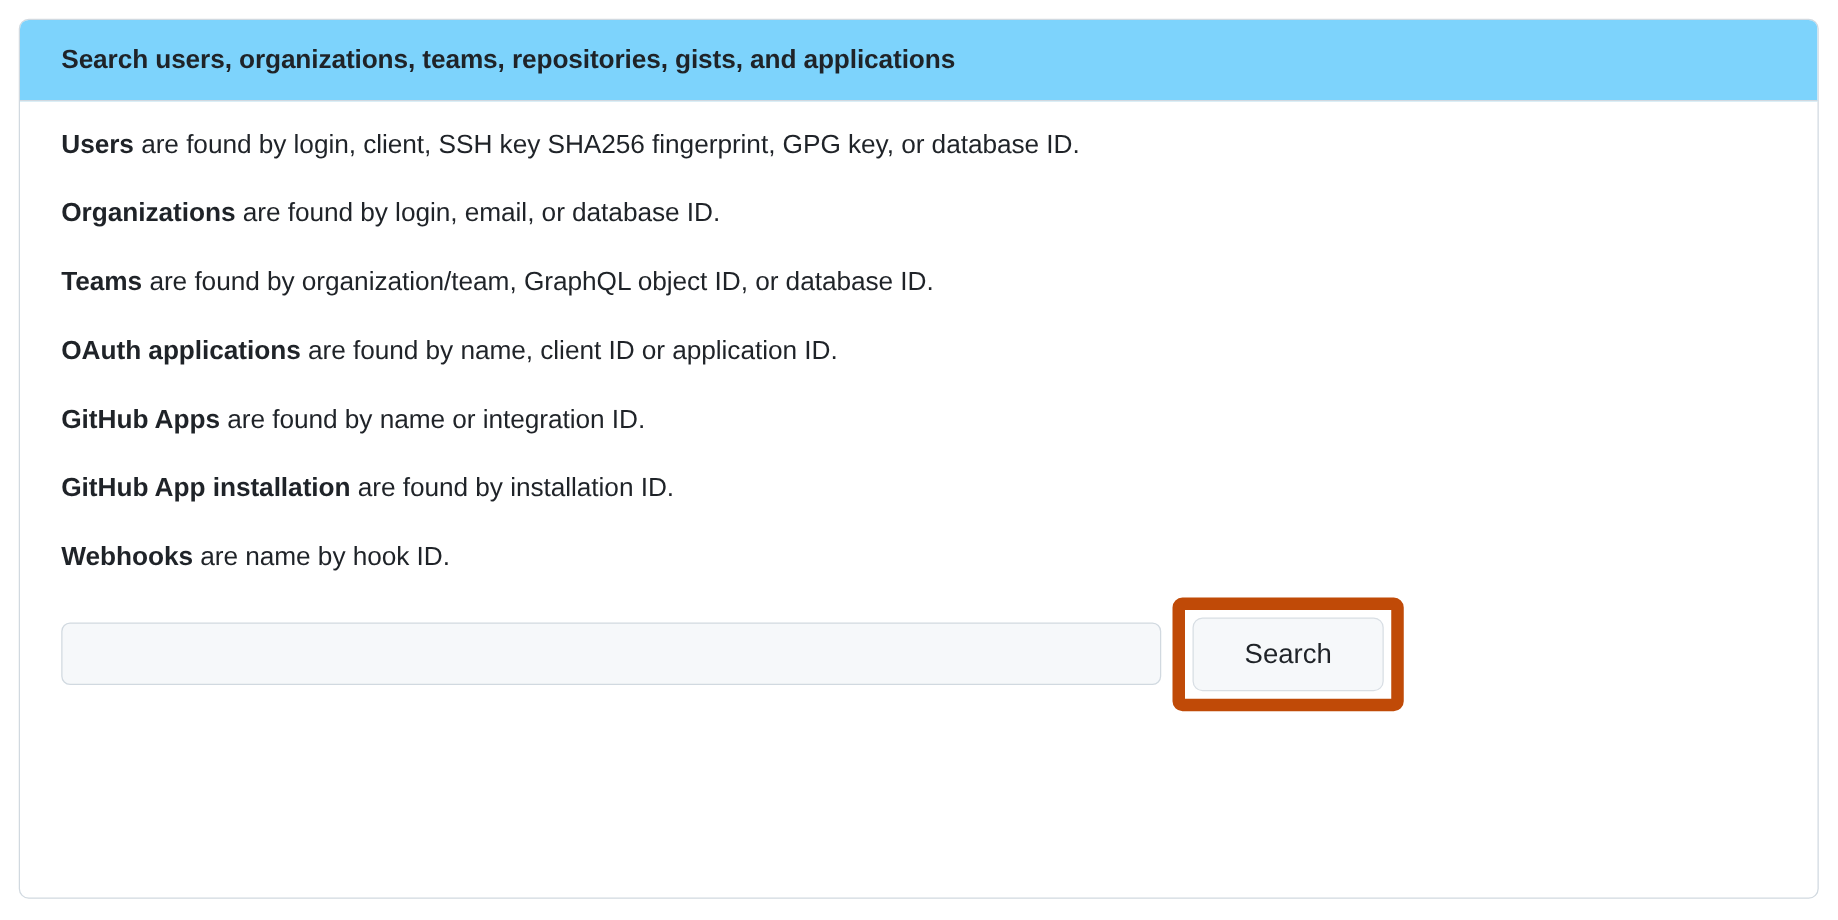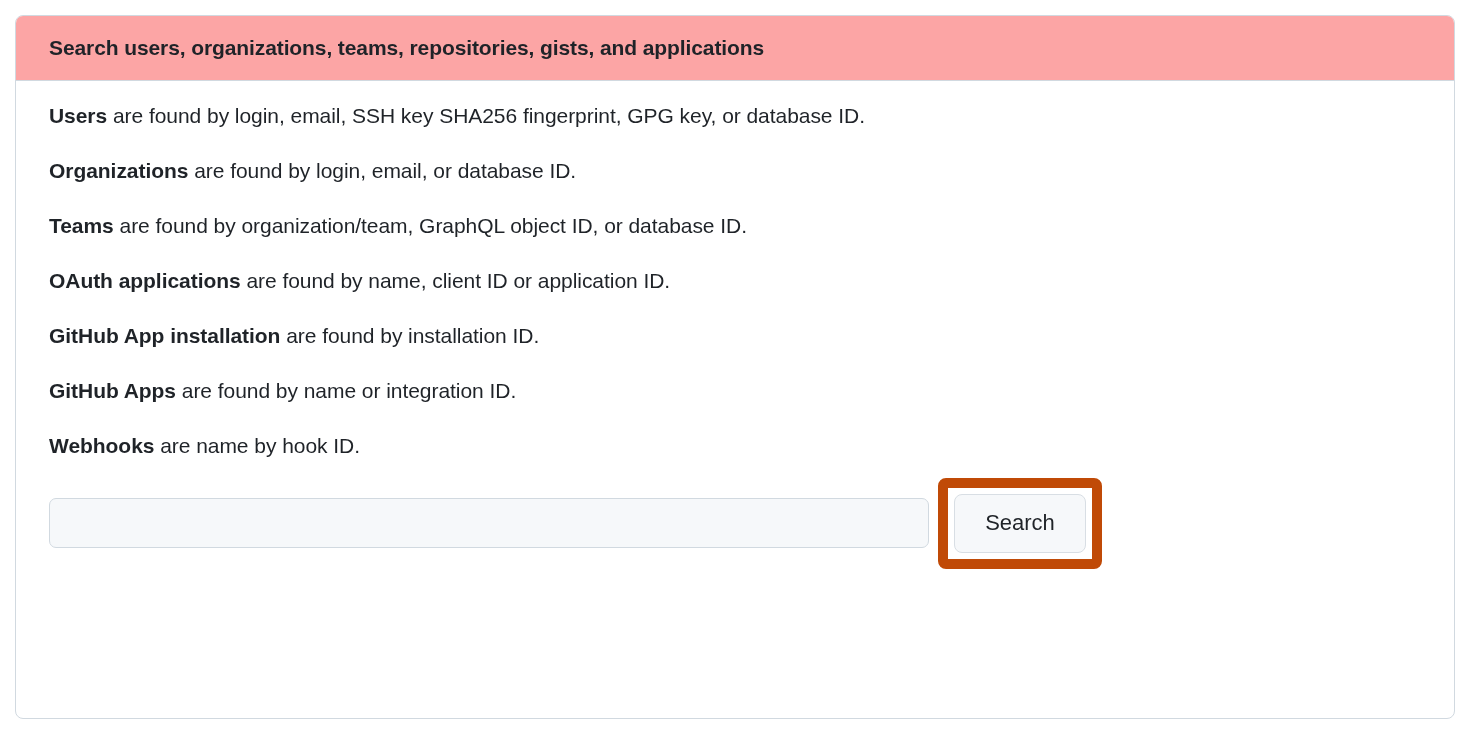--- a/index.html
+++ b/index.html
@@ -32,21 +32,21 @@
     box-sizing: border-box;
     border: 1px solid #d1d9e0;
     border-radius: 8px;
     background: #ffffff;
     overflow: hidden;
   }
 
   .card-header {
     height: 65px;
     box-sizing: border-box;
-    background: #fca5a5;
+    background: #7dd3fc;
     border-bottom: 1px solid #d1d9e0;
     display: flex;
     align-items: center;
     padding: 0 33px;
   }
   .card-header-title {
     font-size: 21px;
     font-weight: bold;
     letter-spacing: -0.1px;
     color: #1f2328;
@@ -104,21 +104,21 @@
     border: 10px solid #c04a07;
     border-radius: 8px;
     padding: 6px;
     background: #ffffff;
     display: inline-flex;
     align-items: center;
     justify-content: center;
   }
   .search-btn {
     box-sizing: border-box;
-    width: 132px;
+    width: 153px;
     height: 59px;
     font-family: "Liberation Sans", sans-serif;
     font-size: 22px;
     color: #1f2328;
     background: #f6f8fa;
     border: 1px solid #d8dee4;
     border-radius: 8px;
     cursor: pointer;
     line-height: 1;
   }
@@ -130,43 +130,43 @@
 
   <div class="card">
 
     <div class="card-header">
       <div class="card-header-title">Search users, organizations, teams, repositories, gists, and applications</div>
     </div>
 
     <div class="card-body">
 
       <p class="desc-line">
-        <span class="term">Users</span><span class="rest"> are found by login, email, SSH key SHA256 fingerprint, GPG key, or database ID.</span>
+        <span class="term">Users</span><span class="rest"> are found by login, client, SSH key SHA256 fingerprint, GPG key, or database ID.</span>
       </p>
 
       <p class="desc-line">
         <span class="term">Organizations</span><span class="rest"> are found by login, email, or database ID.</span>
       </p>
 
       <p class="desc-line">
         <span class="term">Teams</span><span class="rest"> are found by organization/team, GraphQL object ID, or database ID.</span>
       </p>
 
 
 
       <p class="desc-line">
         <span class="term">OAuth applications</span><span class="rest"> are found by name, client ID or application ID.</span>
       </p>
 
       <p class="desc-line">
-        <span class="term">GitHub App installation</span><span class="rest"> are found by installation ID.</span>
+        <span class="term">GitHub Apps</span><span class="rest"> are found by name or integration ID.</span>
       </p>
 
       <p class="desc-line">
-        <span class="term">GitHub Apps</span><span class="rest"> are found by name or integration ID.</span>
+        <span class="term">GitHub App installation</span><span class="rest"> are found by installation ID.</span>
       </p>
 
       <p class="desc-line">
         <span class="term">Webhooks</span><span class="rest"> are name by hook ID.</span>
       </p>
 
       <div class="form-row">
         <input class="search-input" type="text" placeholder="" style="">
         <span class="search-btn-ring">
           <button class="search-btn">Search</button>

